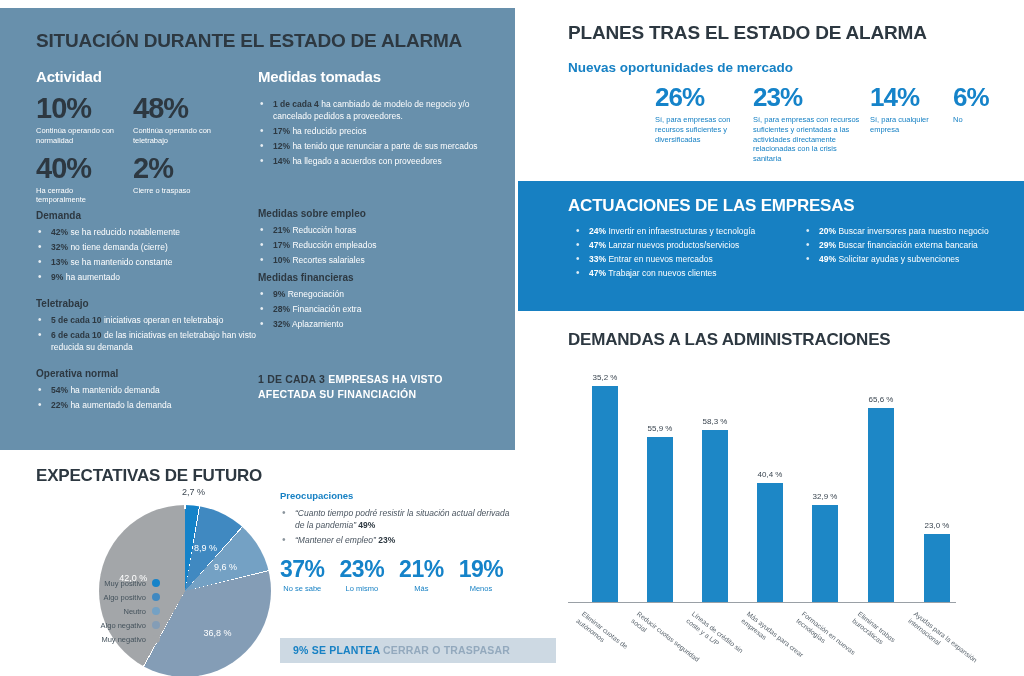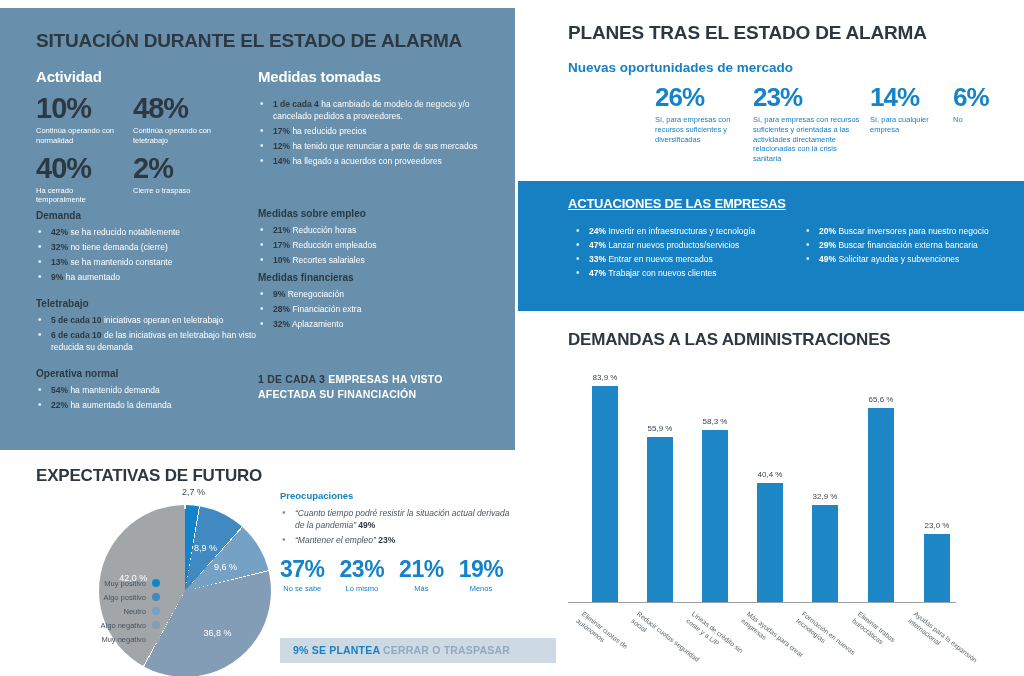--- a/index.html
+++ b/index.html
@@ -40,21 +40,21 @@
   #planes { left:568px; top:22px; width:456px; height:150px; }
   #planes-title { left:0; top:0; width:456px; }
   #planes-subtitle { left:0; top:38px; font-size:13.5px; font-weight:bold; color:#1781c4; }
   #planes-stats { left:0; top:62px; width:456px; height:100px; position:absolute; }
   .pstat { position:absolute; }
   .pstat .stat-value { color:#1583c9; font-size:26px; }
   .pstat .stat-caption { color:#1781c4; width:auto; font-size:7.5px; line-height:1.3; margin-top:5px; }
 
   
   #actuaciones { left:518px; top:181px; width:506px; height:130px; background:#1780c2; }
-  #actuaciones-title { left:50px; top:15px; font-size:13px; font-weight:bold; color:#ffffff; letter-spacing:-0.2px;text-decoration:underline; }
+  #actuaciones-title { left:50px; top:15px; font-size:17px; font-weight:bold; color:#ffffff; letter-spacing:-0.2px; }
   #actuaciones .blist .b { color:#ffffff; }
   #actuaciones .blist li { margin-bottom:2px; }
   #act-col1 { left:56px; top:44px; width:205px; }
   #act-col2 { left:286px; top:44px; width:215px; }
 
   
   #demandas { left:568px; top:330px; width:456px; height:346px; }
   #demandas-title { left:0; top:0; width:456px; font-size:17px; }
   #bar-area { left:0; top:30px; width:440px; height:310px; position:absolute; }
   .axis-line { position:absolute; left:0; top:242px; width:388px; height:1px; background:#9aa0a6; }
@@ -201,21 +201,21 @@
       <li><span class="dot">•</span><span class="b">29%</span> <span class="t">Buscar financiación externa bancaria</span></li>
       <li><span class="dot">•</span><span class="b">49%</span> <span class="t">Solicitar ayudas y subvenciones</span></li>
     </ul>
 </section>
 
 <section id="demandas" class="abs">
   <h2 id="demandas-title" class="abs sec-title">DEMANDAS A LAS ADMINISTRACIONES</h2>
   <div id="bar-area">
     <div class="axis-line"></div>
   <div class="bar" style="left: 24px; top: 26px; height: 216px; background: rgb(29, 135, 198);"></div>
-      <div class="bar-value" style="left: 7px; top: 13px;">83,9 %</div>
+      <div class="bar-value" style="left: 7px; top: 13px;">35,2 %</div>
       <div class="xlab" style="left: 17px; top: 250px;">Eliminar cuotas de autónomos</div>
       <div class="bar" style="left: 79px; top: 77px; height: 165px; background: rgb(29, 135, 198);"></div>
       <div class="bar-value" style="left: 62px; top: 64px;">55,9 %</div>
       <div class="xlab" style="left: 72px; top: 250px;">Reducir cuotas seguridad social</div>
       <div class="bar" style="left: 134px; top: 70px; height: 172px; background: rgb(29, 135, 198);"></div>
       <div class="bar-value" style="left: 117px; top: 57px;">58,3 %</div>
       <div class="xlab" style="left: 127px; top: 250px;">Líneas de crédito sin coste y a L/P</div>
       <div class="bar" style="left: 189px; top: 123px; height: 119px; background: rgb(29, 135, 198);"></div>
       <div class="bar-value" style="left: 172px; top: 110px;">40,4 %</div>
       <div class="xlab" style="left: 182px; top: 250px;">Más ayudas para crear empresas</div>

